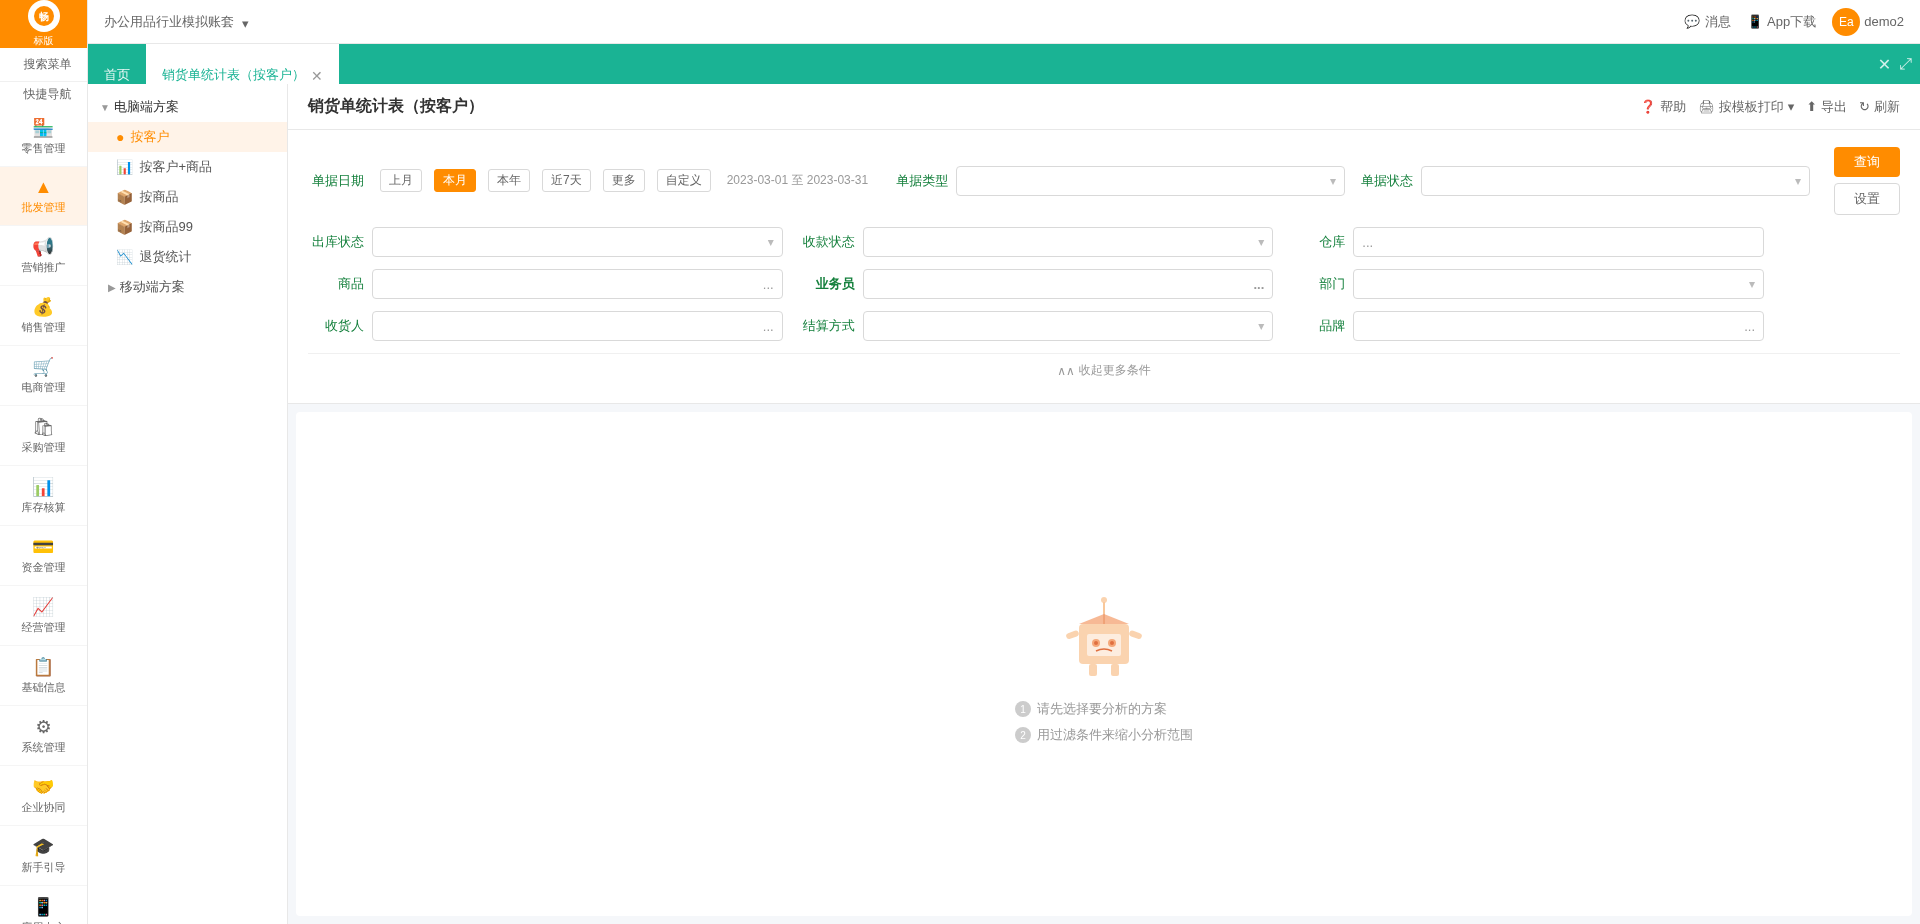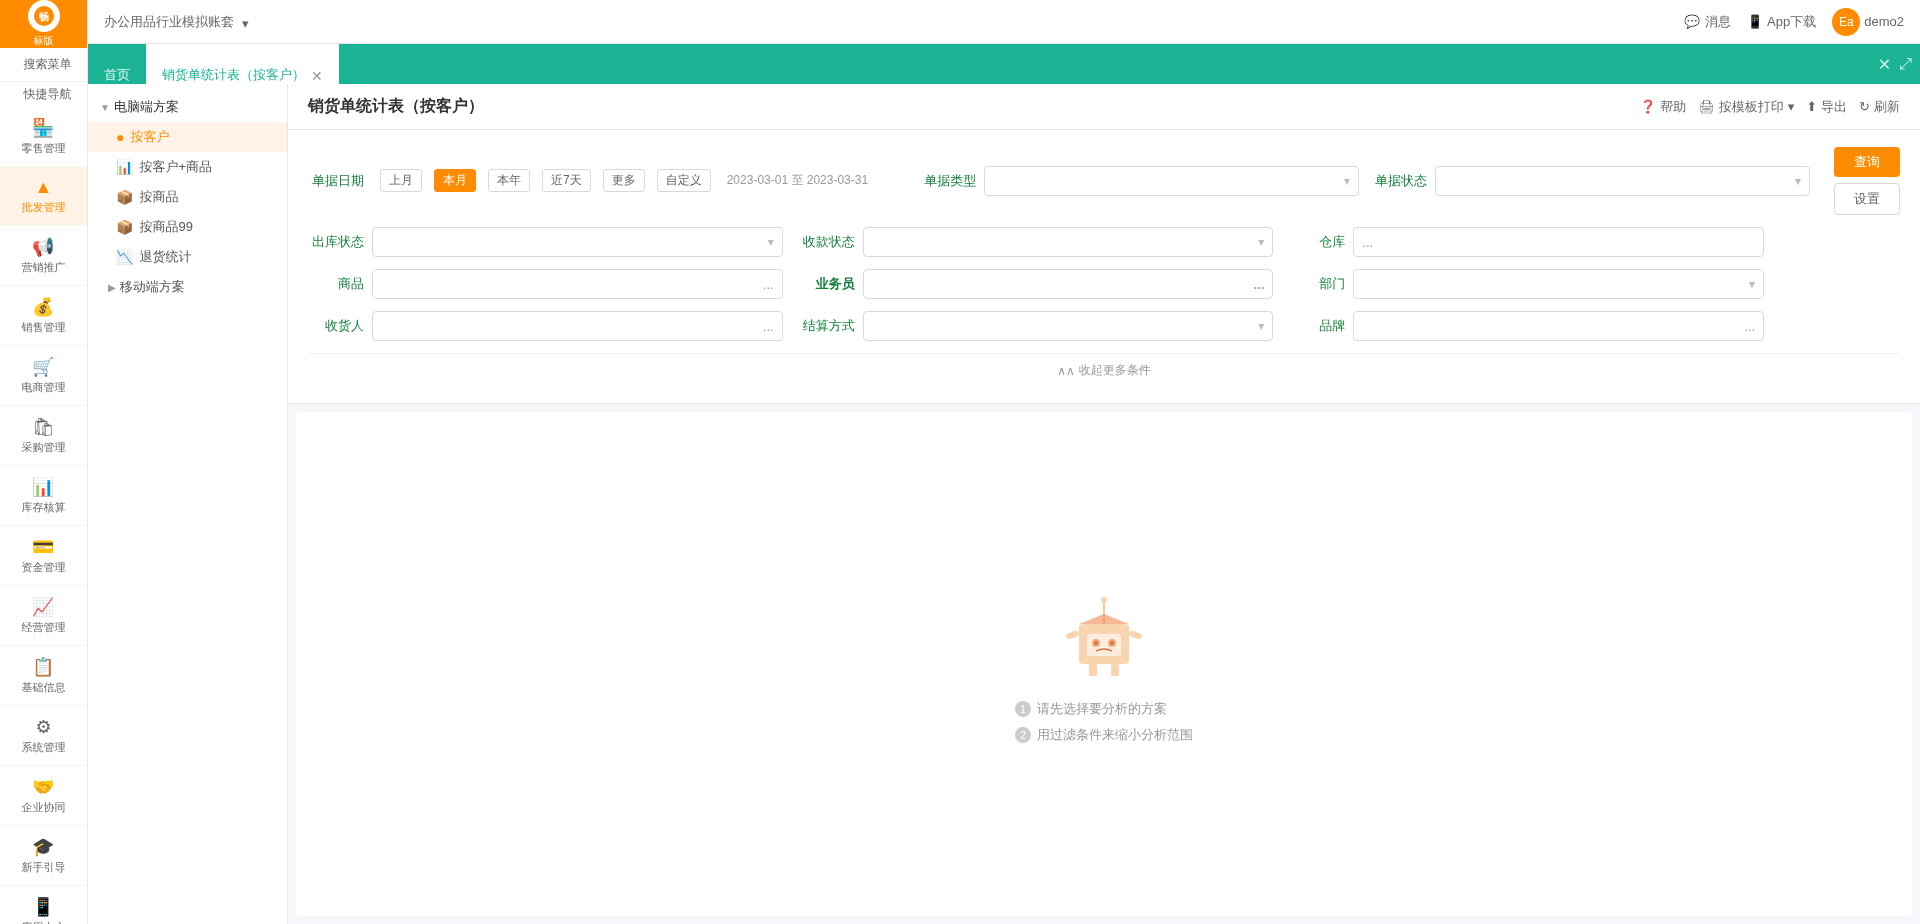--- a/index.html
+++ b/index.html
@@ -286,21 +286,21 @@
           <div class="filter-date-group">
             <button class="date-btn">上月</button>
             <button class="date-btn active">本月</button>
             <button class="date-btn">本年</button>
             <button class="date-btn">近7天</button>
             <button class="date-btn">更多</button>
             <button class="date-btn">自定义</button>
           </div>
           <span class="date-range">2023-03-01 至 2023-03-31</span>
 
-          <div style="flex:1; display:flex; gap:12px; margin-left:36px;">
+          <div style="flex:1; display:flex; gap:12px; margin-left:8px;">
 
             <div class="filter-item" style="flex:1;">
               <span class="filter-label">单据类型</span>
               <div class="filter-select" style="flex:1;">
                 <span></span>
                 <span class="chevron-icon">▾</span>
               </div>
             </div>
 
             <div class="filter-item" style="flex:1;">

